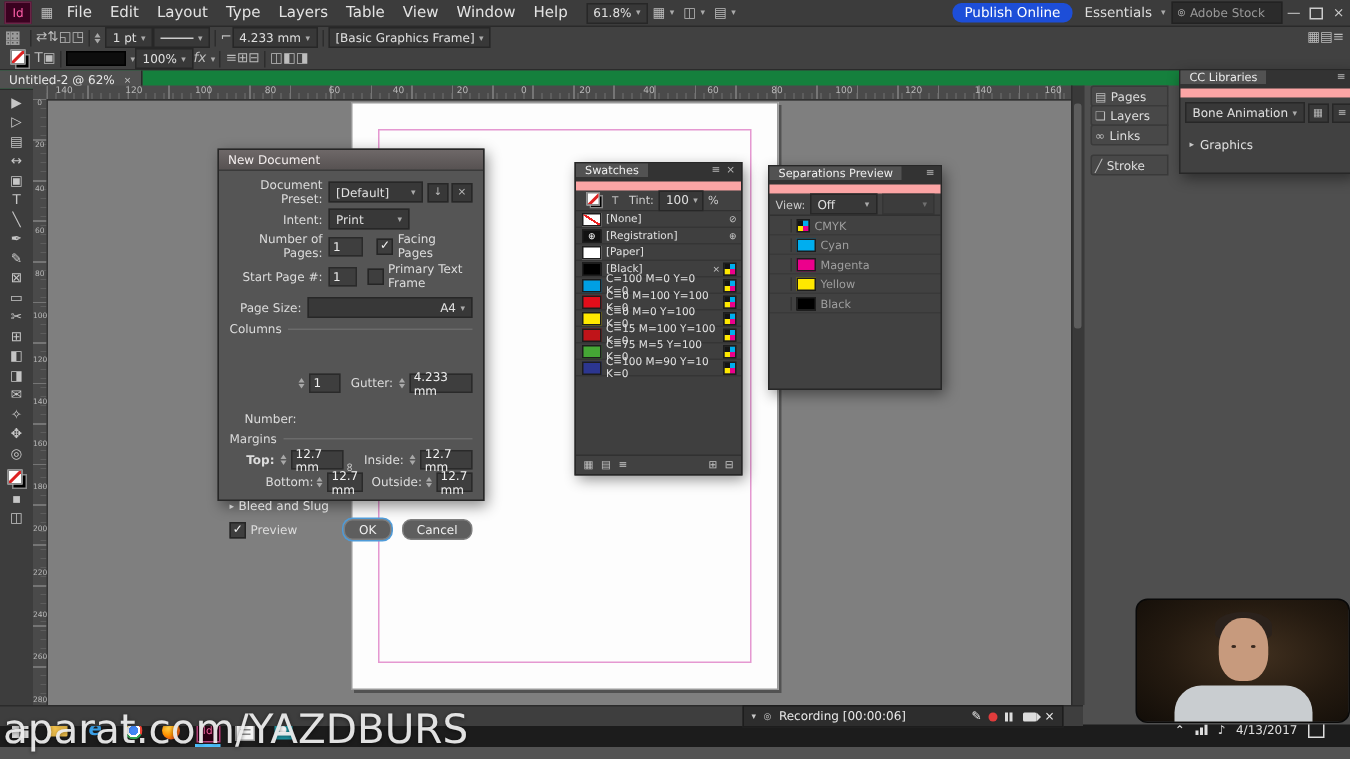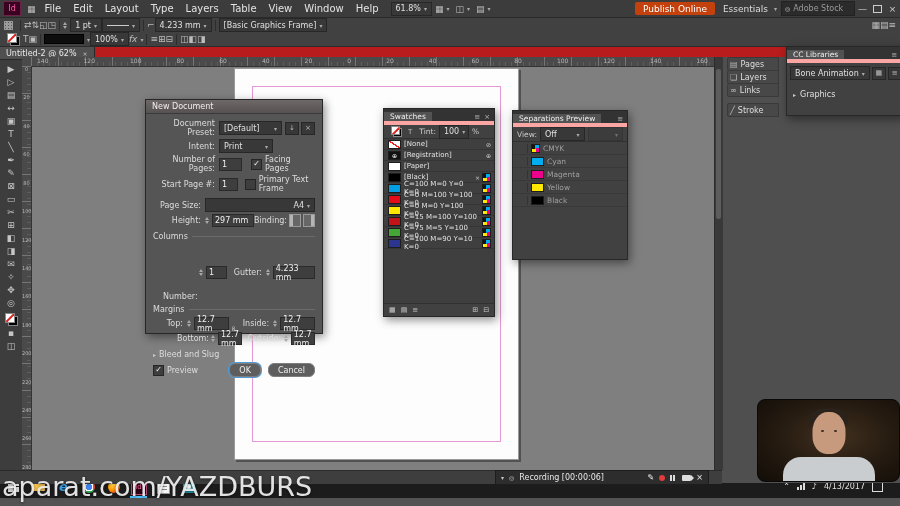--- a/index.html
+++ b/index.html
@@ -29,21 +29,21 @@
   .spin i{width:0;height:0;border-left:2.5px solid transparent;border-right:2.5px solid transparent;}
   .spin .up{border-bottom:3px solid #a8a8a8;}
   .spin .dn{border-top:3px solid #a8a8a8;}
   .strokeline{display:inline-block;width:22px;height:1px;background:#ccc;}
   .gradbar{width:38px;height:8px;background:#0d0d0d;border:1px solid #000;}
   .swpair{position:relative;width:13px;height:13px;margin:0 3px;}
   .swpair .b{position:absolute;right:0;bottom:0;width:8px;height:8px;background:#000;border:1px solid #888;}
   .swpair .f{position:absolute;left:0;top:0;width:8px;height:8px;background:#fff;border:1px solid #888;overflow:hidden;}
   .f::after{content:"";position:absolute;left:-2px;top:3px;width:12px;height:1.5px;background:#d22;transform:rotate(-45deg);}
   
-  #tabbar{left:0;top:45px;width:900px;height:12px;background:#b91c1c;border-bottom:1px solid #292929;display:flex;z-index:28;}
+  #tabbar{left:0;top:45px;width:900px;height:12px;background:#15803d;border-bottom:1px solid #292929;display:flex;z-index:28;}
   .doctab{background:#505050;padding:0 6px;font-size:8px;color:#e8e8e8;display:flex;align-items:center;gap:6px;border-right:1px solid #292929;}
   
   #tools{left:0;top:57px;width:22px;height:413px;background:#3d3d3d;border-right:1px solid #2c2c2c;display:flex;flex-direction:column;align-items:center;padding-top:2px;z-index:10;}
   .tool{width:18px;height:13px;display:flex;align-items:center;justify-content:center;font-size:9px;color:#c6c6c6;}
   
   #rcorner{left:22px;top:57px;width:9px;height:9px;background:#4a4a4a;border-right:1px solid #333;border-bottom:1px solid #333;z-index:9;}
   #hruler{left:31px;top:57px;width:683px;height:9px;background-color:#4a4a4a;border-bottom:1px solid #333;
     background-image:repeating-linear-gradient(to right,#757575 0 1px,transparent 1px 27px),repeating-linear-gradient(to right,#5d5d5d 0 1px,transparent 1px 6px);
     background-size:auto 9px,auto 4px;background-position:0 0,0 bottom;background-repeat:repeat-x,repeat-x;z-index:9;}
   #hruler .nums{display:flex;justify-content:space-between;padding:0 6px;font-size:6px;color:#b8b8b8;line-height:8px;}
@@ -52,21 +52,21 @@
     background-size:9px auto,4px auto;background-position:0 0,right 0;background-repeat:repeat-y,repeat-y;z-index:9;}
   #vruler .nums{display:flex;flex-direction:column;justify-content:space-between;height:100%;font-size:5px;color:#b8b8b8;text-align:center;}
   #canvas{left:31px;top:66px;width:683px;height:404px;background:#7f7f7f;overflow:hidden;z-index:1;}
   #page{position:absolute;left:203px;top:2px;width:283px;height:390px;background:#fdfdfd;border:1px solid #9a9a9a;box-shadow:2px 2px 0 rgba(0,0,0,.35);}
   #margins{position:absolute;left:17px;top:17px;right:17px;bottom:17px;border:1px solid rgba(213,85,180,.6);}
   #vscroll{left:714px;top:57px;width:8px;height:413px;background:#393939;border-left:1px solid #2c2c2c;z-index:9;}
   #vscroll .thumb{position:absolute;left:1px;top:12px;width:5px;height:150px;background:#5d5d5d;border-radius:2px;}
   #bottombar{left:0;top:470px;width:722px;height:13px;background:#3e3e3e;border-top:1px solid #2b2b2b;z-index:12;}
   
   .panel{background:#414141;border:1px solid #272727;box-shadow:2px 3px 9px rgba(0,0,0,.45);}
-  .ptitle{height:12px;background:#333;display:flex;align-items:flex-end;border-bottom:4px solid #fca5a5;}
+  .ptitle{height:12px;background:#333;display:flex;align-items:flex-start;border-bottom:6px solid #fca5a5;}
   .ptab{background:#525252;padding:0 6px;display:flex;align-items:center;font-size:7.5px;color:#eee;}
   .pticons{margin-left:auto;display:flex;align-items:center;gap:4px;padding:0 4px;font-size:7px;color:#b5b5b5;}
   
   #newdoc{left:145px;top:99px;width:176px;height:233px;background:#555;z-index:22;font-size:8px;}
   .dlgtitle{height:13px;background:linear-gradient(#6e6868,#575252);display:flex;align-items:center;padding:0 6px;font-size:8px;color:#f3eded;border-bottom:1px solid #3a3a3a;}
   .dlgbody{padding:5px 7px 0 7px;}
   .drow{display:flex;align-items:center;margin-bottom:2px;}
   .dlabel{width:62px;text-align:right;padding-right:4px;color:#dcdcdc;flex:none;}
   .val{background:#3e3e3e;border:1px solid #2a2a2a;height:11px;display:inline-flex;align-items:center;padding:0 2px;color:#efefef;}
   .chk{width:9px;height:9px;background:#3e3e3e;border:1px solid #252525;font-size:8px;line-height:8px;color:#f2f2f2;display:inline-flex;align-items:center;justify-content:center;margin-right:3px;flex:none;}
@@ -174,21 +174,21 @@
     </span>
     <span class="mbgroup">
       <span class="glyph">◫</span>
       <span class="arr">▾</span>
     </span>
     <span class="mbgroup">
       <span class="glyph">▤</span>
       <span class="arr">▾</span>
     </span>
     <span style="margin-left:auto;"></span>
-    <span class="pubbtn" style="background-color: #c2410c;">
+    <span class="pubbtn" style="background-color: #1d4ed8; border-radius: 6px;">
       <span>Publish Online</span>
     </span>
     <span class="fx" style="gap:3px;font-size:9px;margin:0 4px;">
       <span>Essentials</span>
       <span class="arr">▾</span>
     </span>
     <span class="stock">
       <span class="mini">◎</span>
       <span>Adobe Stock</span>
     </span>
@@ -444,32 +444,20 @@
         <span class="chk"></span>
         <span>Primary Text Frame</span>
       </div>
       <div class="drow">
         <span class="dlabel" style="width:48px;">Page Size:</span>
         <span class="dd" style="flex:1;justify-content:flex-end;">
           <span>A4</span>
           <span class="arr">▾</span>
         </span>
       </div>
-      <div class="drow" style="margin-bottom:5px;">
-        <span class="dlabel" style="width:48px;">Height:</span>
-        <span class="spin">
-            <i class="up"></i>
-            <i class="dn"></i>
-          </span>
-        <span class="val" style="width:36px;">297 mm</span>
-        <span style="flex:1;"></span>
-        <span>Binding:</span>
-        <span class="bindic"></span>
-        <span class="bindic rtl"></span>
-      </div>
       <div class="section">
           <span>Columns</span>
           <span class="line"></span>
         </div>
       <div class="drow" style="padding-left:10px;margin-bottom:4px;">
         <span class="dlabel" style="width:32px;margin-top:48px;">Number:</span>
         <span class="spin">
             <i class="up"></i>
             <i class="dn"></i>
           </span>
@@ -480,21 +468,21 @@
             <i class="up"></i>
             <i class="dn"></i>
           </span>
         <span class="val" style="width:40px;">4.233 mm</span>
       </div>
       <div class="section">
           <span>Margins</span>
           <span class="line"></span>
         </div>
       <div class="drow">
-        <span class="dlabel" style="width:30px;">Top:</span>
+        <span class="dlabel" style="width:30px;font-weight:bold;">Top:</span>
         <span class="spin">
             <i class="up"></i>
             <i class="dn"></i>
           </span>
         <span class="val" style="width:34px;">12.7 mm</span>
         <span class="chain" style="transform:rotate(90deg) translateX(5px);">∞</span>
         <span class="dlabel" style="width:32px;">Inside:</span>
         <span class="spin">
             <i class="up"></i>
             <i class="dn"></i>

